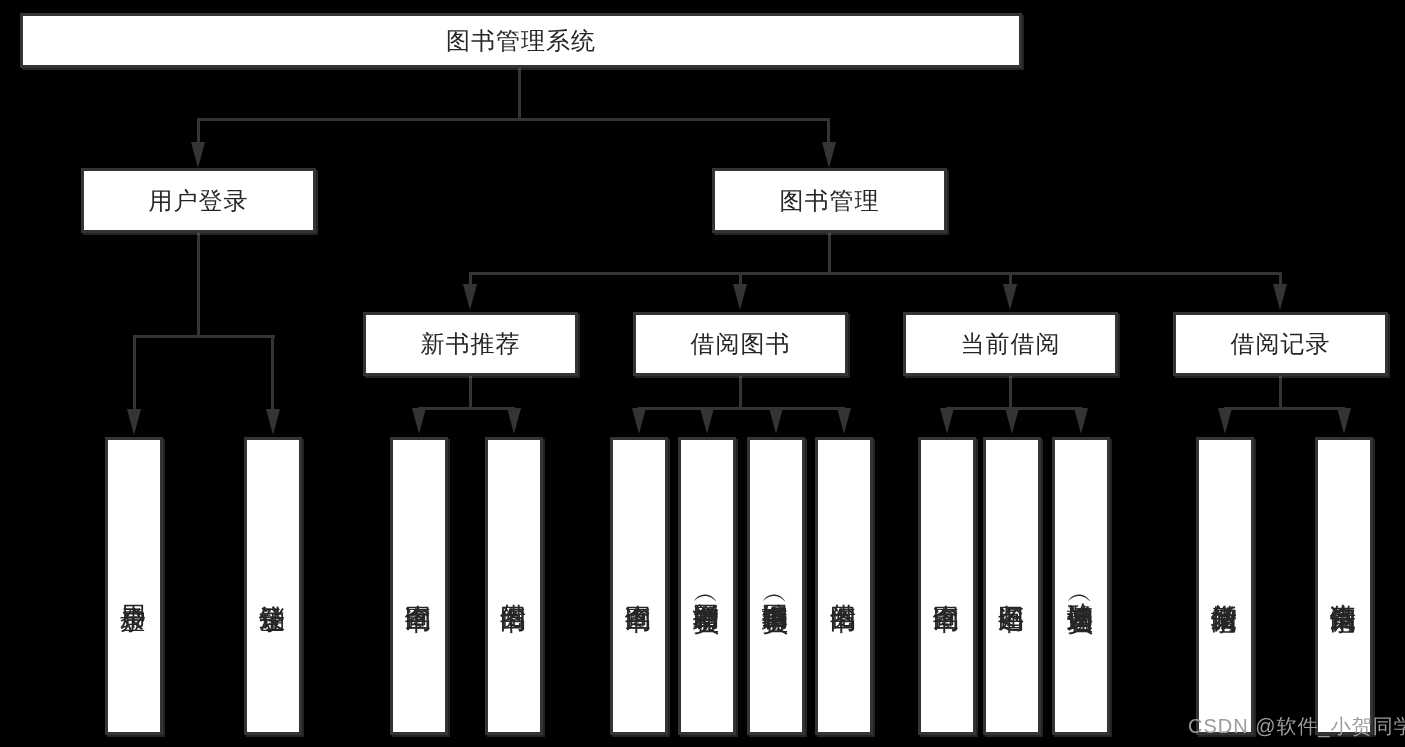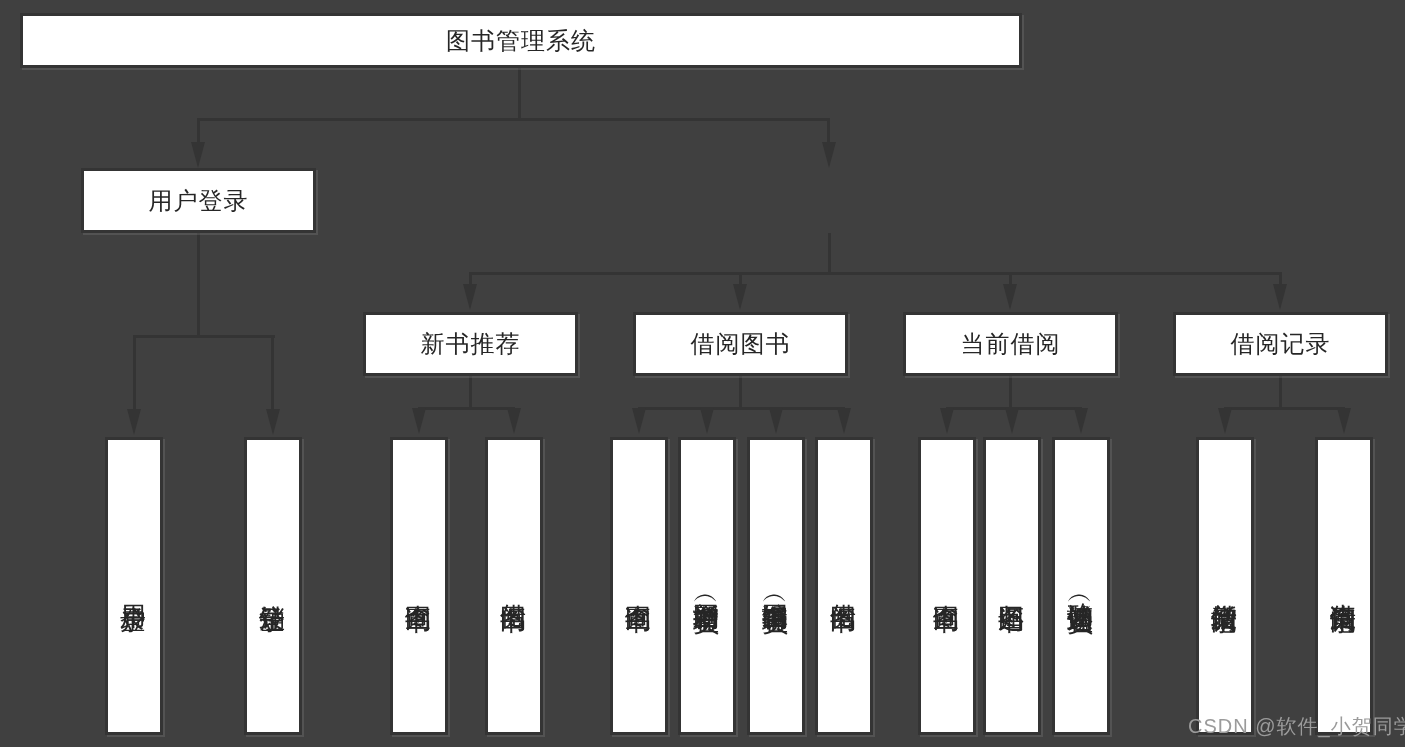--- a/index.html
+++ b/index.html
@@ -1,17 +1,17 @@
 <!DOCTYPE html>
 <html><head>
 <meta charset="utf-8">
 <style>
   html,body{margin:0;padding:0;background:#ffffff;}
   .canvas{
-    position:relative;width:1405px;height:747px;background:#404040;overflow:hidden;
+    position:relative;width:1405px;height:747px;background:#000000;overflow:hidden;
     font-family:"Liberation Sans","DejaVu Sans",sans-serif;color:#262626;
   }
   .node{
     position:absolute;box-sizing:border-box;background:#ffffff;
     border:3px solid #343434;display:flex;align-items:center;justify-content:center;
     box-shadow:2px 2px 0 rgba(140,140,140,0.25);
   }
   .node .lbl{font-size:24px;letter-spacing:1px;white-space:nowrap;color:#262626;}
   .node.v .lbl{
     writing-mode:vertical-rl;text-orientation:mixed;font-size:26px;white-space:normal;
@@ -83,20 +83,23 @@
   <div class="arr" style="left:1218px;top:408px"></div>
   <div class="arr" style="left:1337px;top:408px"></div>
 
   <div class="node" style="left:20px;top:13px;width:1002px;height:55px">
     <span class="lbl">图书管理系统</span>
   </div>
 
   <div class="node" style="left:81px;top:168px;width:235px;height:65px">
     <span class="lbl">用户登录</span>
   </div>
+  <div class="node" style="left:712px;top:168px;width:235px;height:65px">
+    <span class="lbl">图书管理</span>
+  </div>
 
   <div class="node" style="left:363px;top:312px;width:215px;height:64px">
     <span class="lbl">新书推荐</span>
   </div>
   <div class="node" style="left:633px;top:312px;width:215px;height:64px">
     <span class="lbl">借阅图书</span>
   </div>
   <div class="node" style="left:903px;top:312px;width:215px;height:64px">
     <span class="lbl">当前借阅</span>
   </div>

